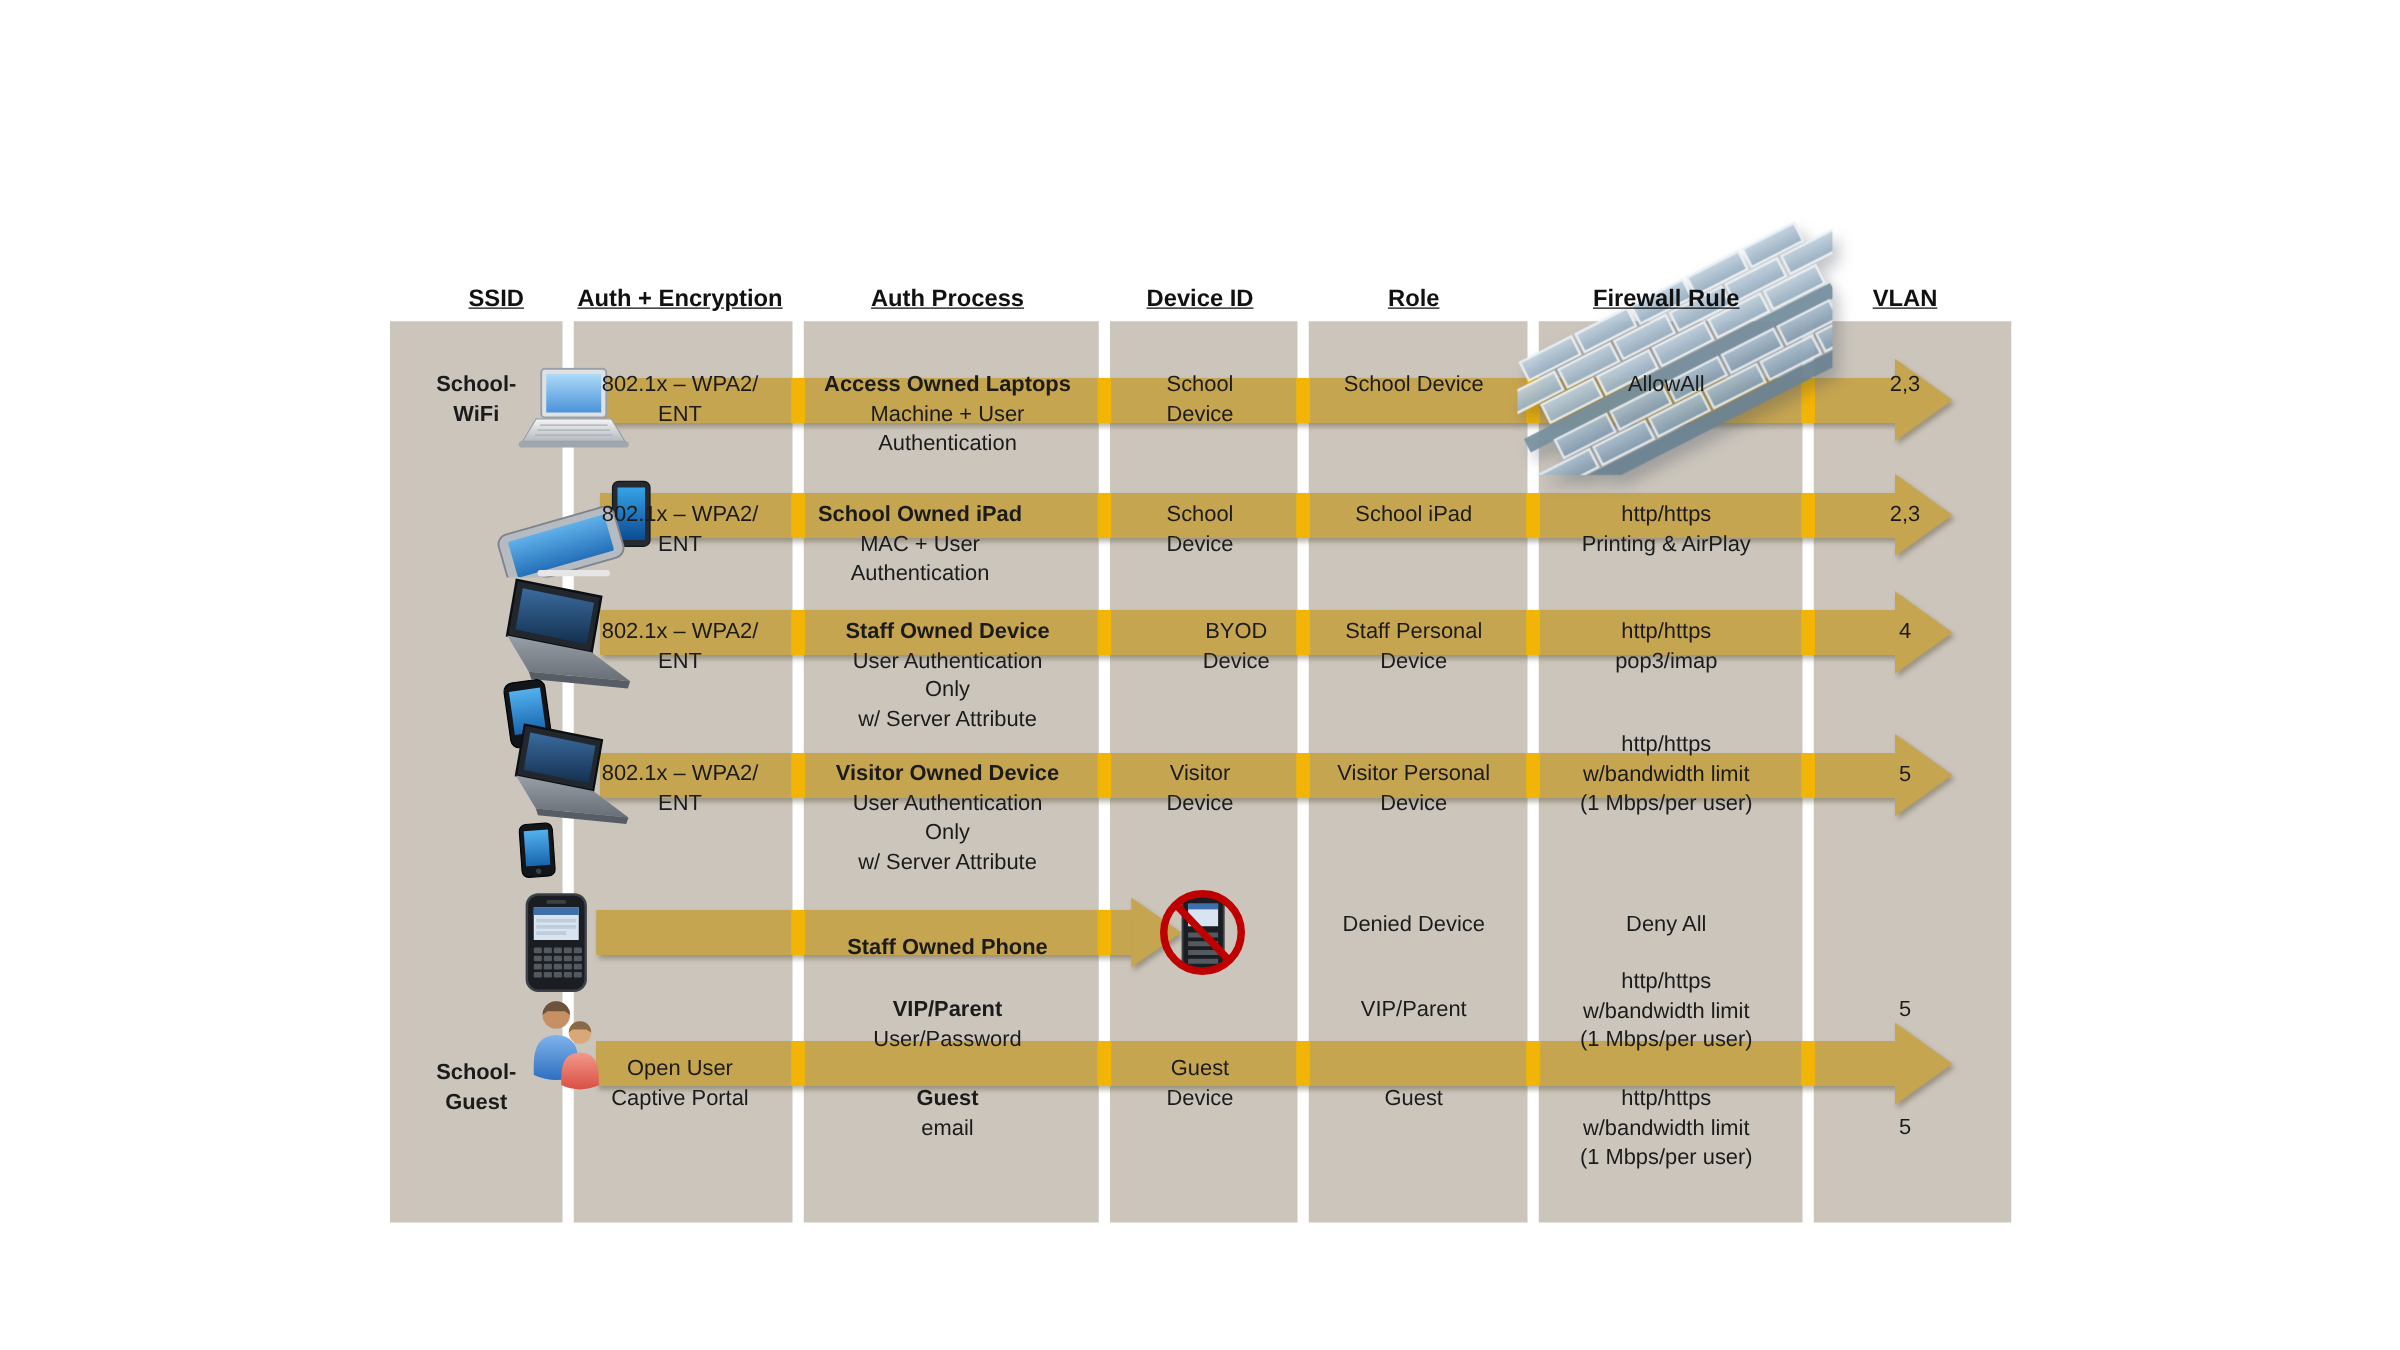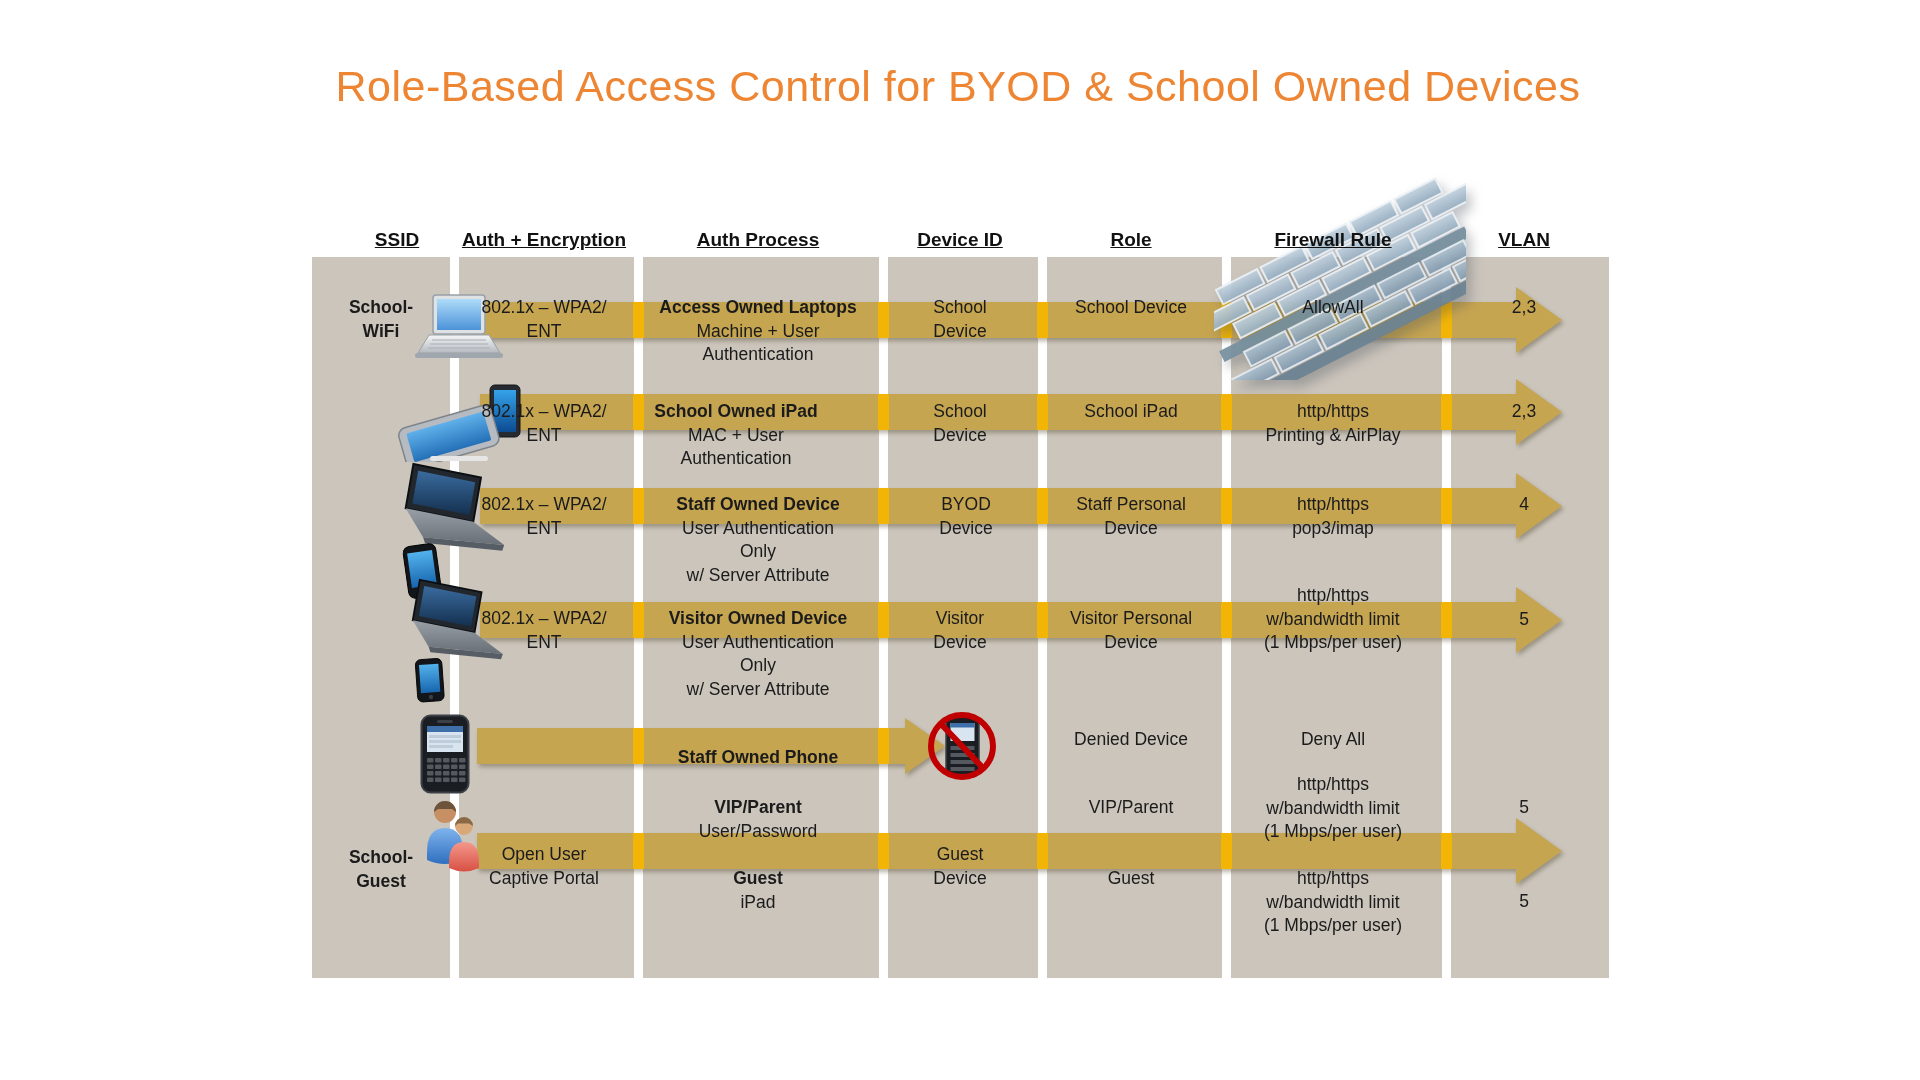--- a/index.html
+++ b/index.html
@@ -25,21 +25,20 @@
     line-height:23.5px;z-index:7;white-space:nowrap;}
   .tb .b{font-weight:700;}
   .tb.allbold{font-weight:700;}
   .ic{position:absolute;z-index:6;}
 </style>
 </head>
 <body>
 
 <div class="stage">
 
-  <div class="page-title">Role-Based Access Control for BYOD &amp; School Owned Devices</div>
 
   <div class="band" style="left:312px;width:138px"></div>
   <div class="band" style="left:459px;width:175px"></div>
   <div class="band" style="left:643px;width:236px"></div>
   <div class="band" style="left:888px;width:150px"></div>
   <div class="band" style="left:1047px;width:175px"></div>
   <div class="band" style="left:1231px;width:211px"></div>
   <div class="band" style="left:1451px;width:158px"></div>
 
   <div class="arrow" style="left:480px;top:302px">
@@ -273,21 +272,21 @@
   <div class="tb" style="left:544px;top:493px">
     <div>802.1x – WPA2/</div>
       <div>ENT</div>
   </div>
   <div class="tb" style="left:758px;top:493px">
     <div class="b">Staff Owned Device</div>
     <div>User Authentication</div>
       <div>Only</div>
       <div>w/ Server Attribute</div>
   </div>
-  <div class="tb" style="left:966px;top:493px">
+  <div class="tb" style="left:989px;top:493px">
     <div>BYOD</div>
       <div>Device</div>
   </div>
   <div class="tb" style="left:1131px;top:493px">
     <div>Staff Personal</div>
       <div>Device</div>
   </div>
   <div class="tb" style="left:1333px;top:493px">
     <div>http/https</div>
       <div>pop3/imap</div>
@@ -417,21 +416,21 @@
   <div class="tb" style="left:544px;top:843px">
     <div>Open User</div>
       <div>Captive Portal</div>
   </div>
   <div class="tb" style="left:758px;top:796px">
     <div class="b">VIP/Parent</div>
     <div>User/Password</div>
   </div>
   <div class="tb" style="left:758px;top:867px">
     <div class="b">Guest</div>
-    <div>iPad</div>
+    <div>email</div>
   </div>
   <div class="tb" style="left:960px;top:843px">
     <div>Guest</div>
       <div>Device</div>
   </div>
   <div class="tb" style="left:1131px;top:796px">
     <div>VIP/Parent</div>
   </div>
   <div class="tb" style="left:1131px;top:867px">
     <div>Guest</div>

